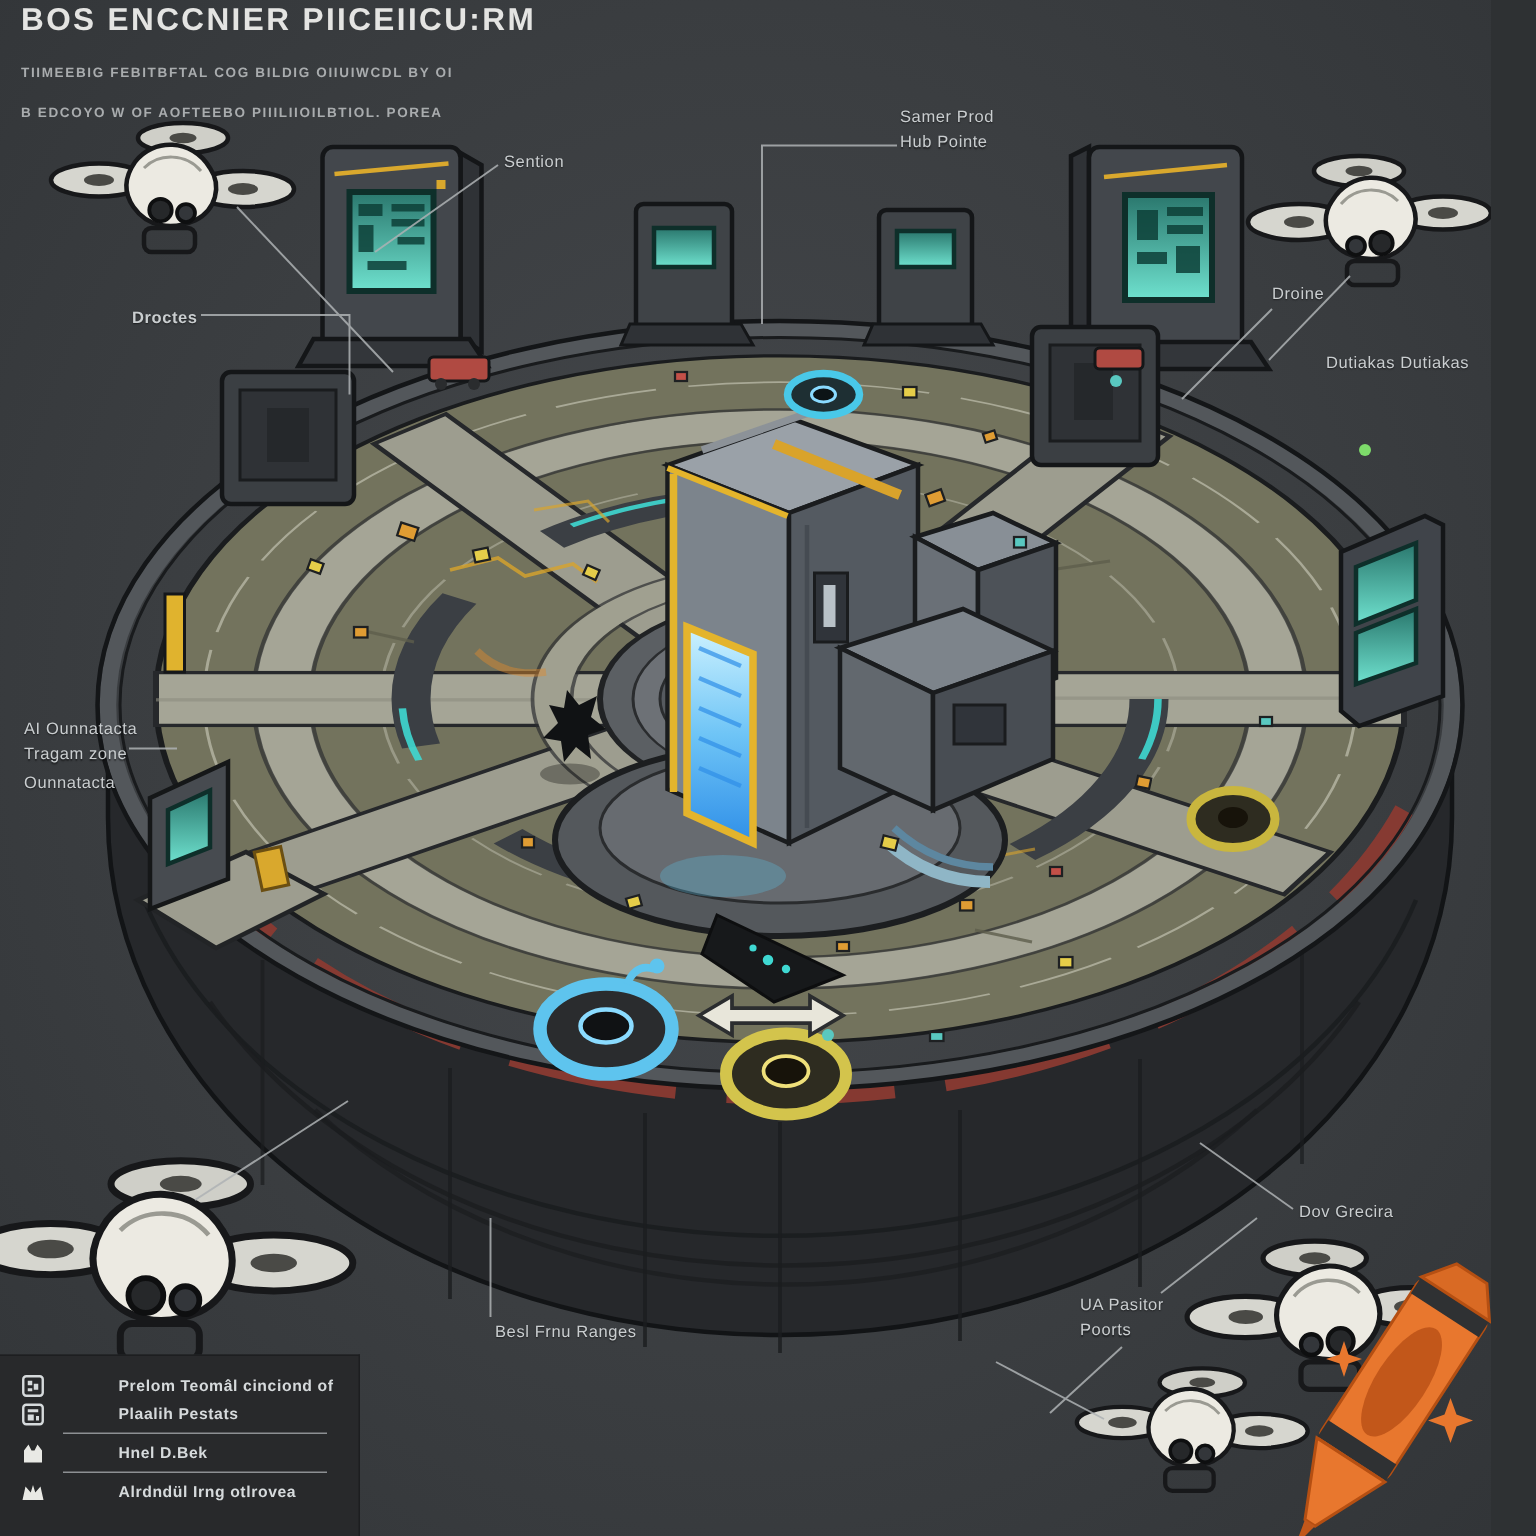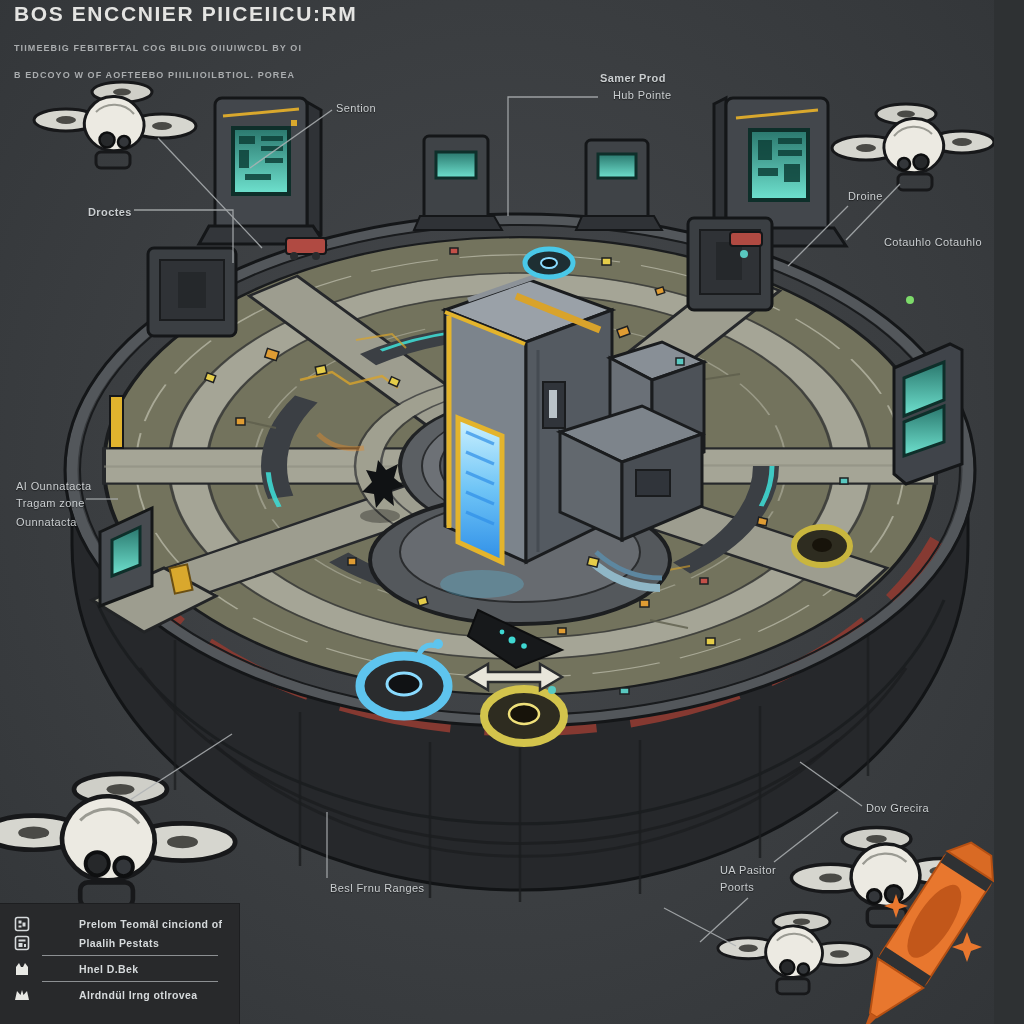--- a/index.html
+++ b/index.html
@@ -343,25 +343,25 @@
 </svg>
 
 <header>
   <h1>BOS ENCCNIER PIICEIICU:RM</h1>
   <div class="sub">TIIMEEBIG FEBITBFTAL COG BILDIG OIIUIWCDL BY OI</div>
   <div class="sub">B EDCOYO W OF AOFTEEBO PIIILIIOILBTIOL. POREA</div>
 </header>
 
 <div class="callout" style="left:336px;top:100px;">Sention</div>
 <div class="callout" style="left:600px;top:70px;">
-  <span style="display:block;font-weight:bold;">Samer Prod</span>
-  <span style="display:block;margin-left:13px;">Hub Pointe</span>
+  <span style="display:block;">Samer Prod</span>
+  <span style="display:block;">Hub Pointe</span>
 </div>
 <div class="callout" style="left:848px;top:188px;">Droine</div>
-<div class="callout" style="left:884px;top:234px;">Cotauhlo Cotauhlo</div>
+<div class="callout" style="left:884px;top:234px;">Dutiakas Dutiakas</div>
 <div class="callout" style="left:88px;top:204px;font-weight:bold;">Droctes</div>
 <div class="callout" style="left:16px;top:478px;">
   <span style="display:block;">AI Ounnatacta</span>
   <span style="display:block;">Tragam zone</span>
 </div>
 <div class="callout" style="left:16px;top:514px;">Ounnatacta</div>
 <div class="callout" style="left:330px;top:880px;">Besl Frnu Ranges</div>
 <div class="callout" style="left:720px;top:862px;">
   <span style="display:block;">UA Pasitor</span>
   <span style="display:block;">Poorts</span>

